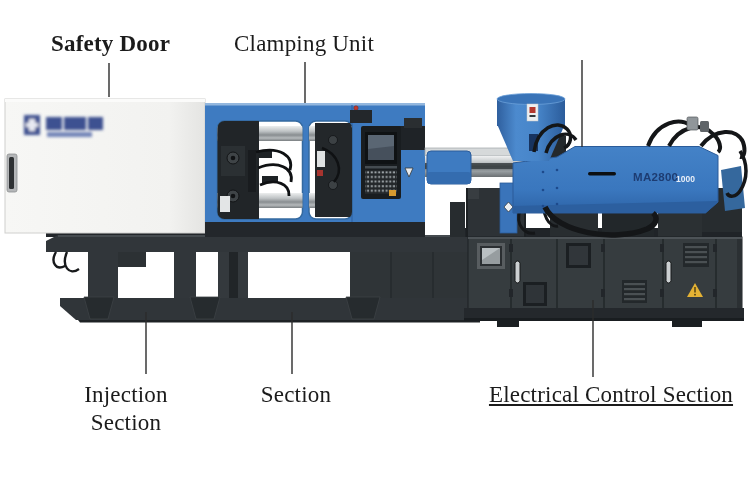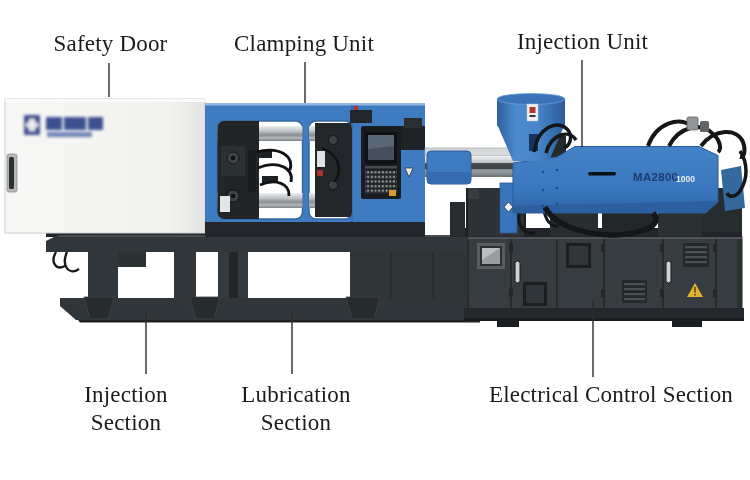--- a/index.html
+++ b/index.html
@@ -291,31 +291,29 @@
   <g stroke="#2b2b2b" stroke-width="1.4">
     <line x1="109" y1="63" x2="109" y2="97"></line>
     <line x1="305" y1="62" x2="305" y2="103"></line>
     <line x1="582" y1="60" x2="582" y2="147"></line>
     <line x1="146" y1="312" x2="146" y2="374"></line>
     <line x1="292" y1="312" x2="292" y2="374"></line>
     <line x1="593" y1="300" x2="593" y2="377"></line>
   </g>
 </svg>
 
-<div class="callout" style="left:38px; top:30px; width:145px;">Safety Door</div>
+<div class="callout" style="left:38px; top:30px; width:145px;font-weight:bold;">Safety Door</div>
 
 <div class="callout" style="left:219px; top:30px; width:170px;">Clamping Unit</div>
 
-<div class="callout" style="left:505px; top:28px; width:155px;">Injection Unit</div>
 
 <div class="callout" style="left:52px; top:381px; width:148px;">
   <div>Injection</div>
   <div>Section</div>
 </div>
 
 <div class="callout" style="left:222px; top:381px; width:148px;">
-  <div>Lubrication</div>
   <div>Section</div>
 </div>
 
-<div class="callout" style="left:478px; top:381px; width:266px;">Electrical Control Section</div>
+<div class="callout" style="left:478px; top:381px; width:266px;text-decoration:underline;">Electrical Control Section</div>
 
 </div>
 
 </body></html>

